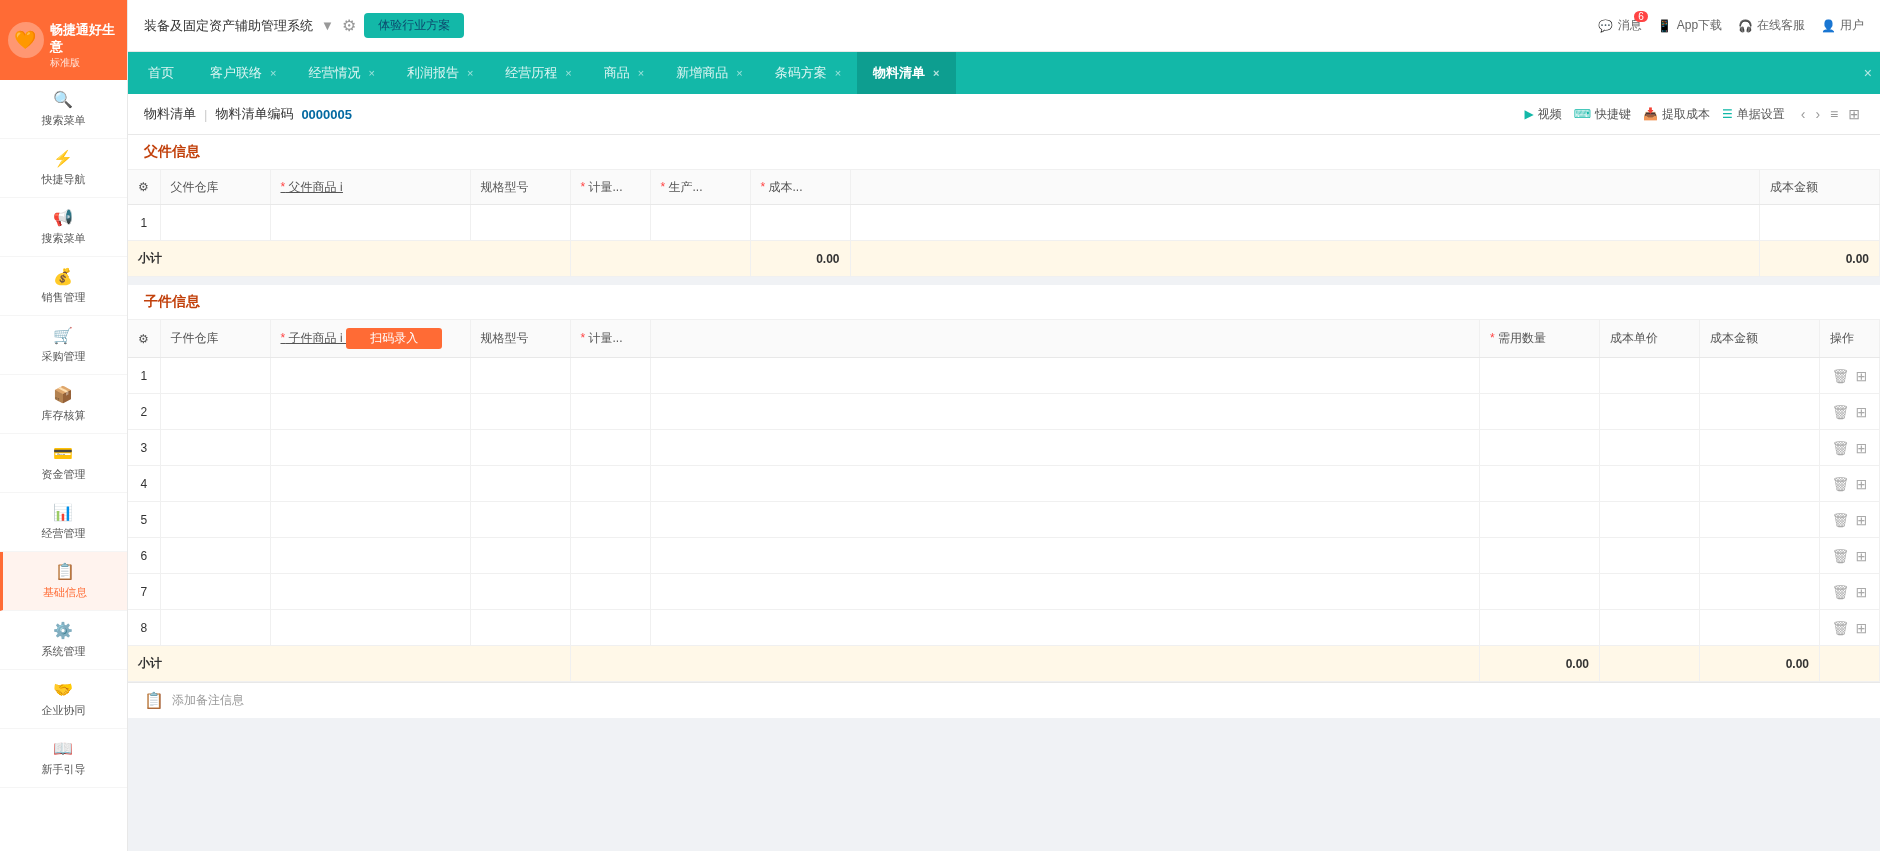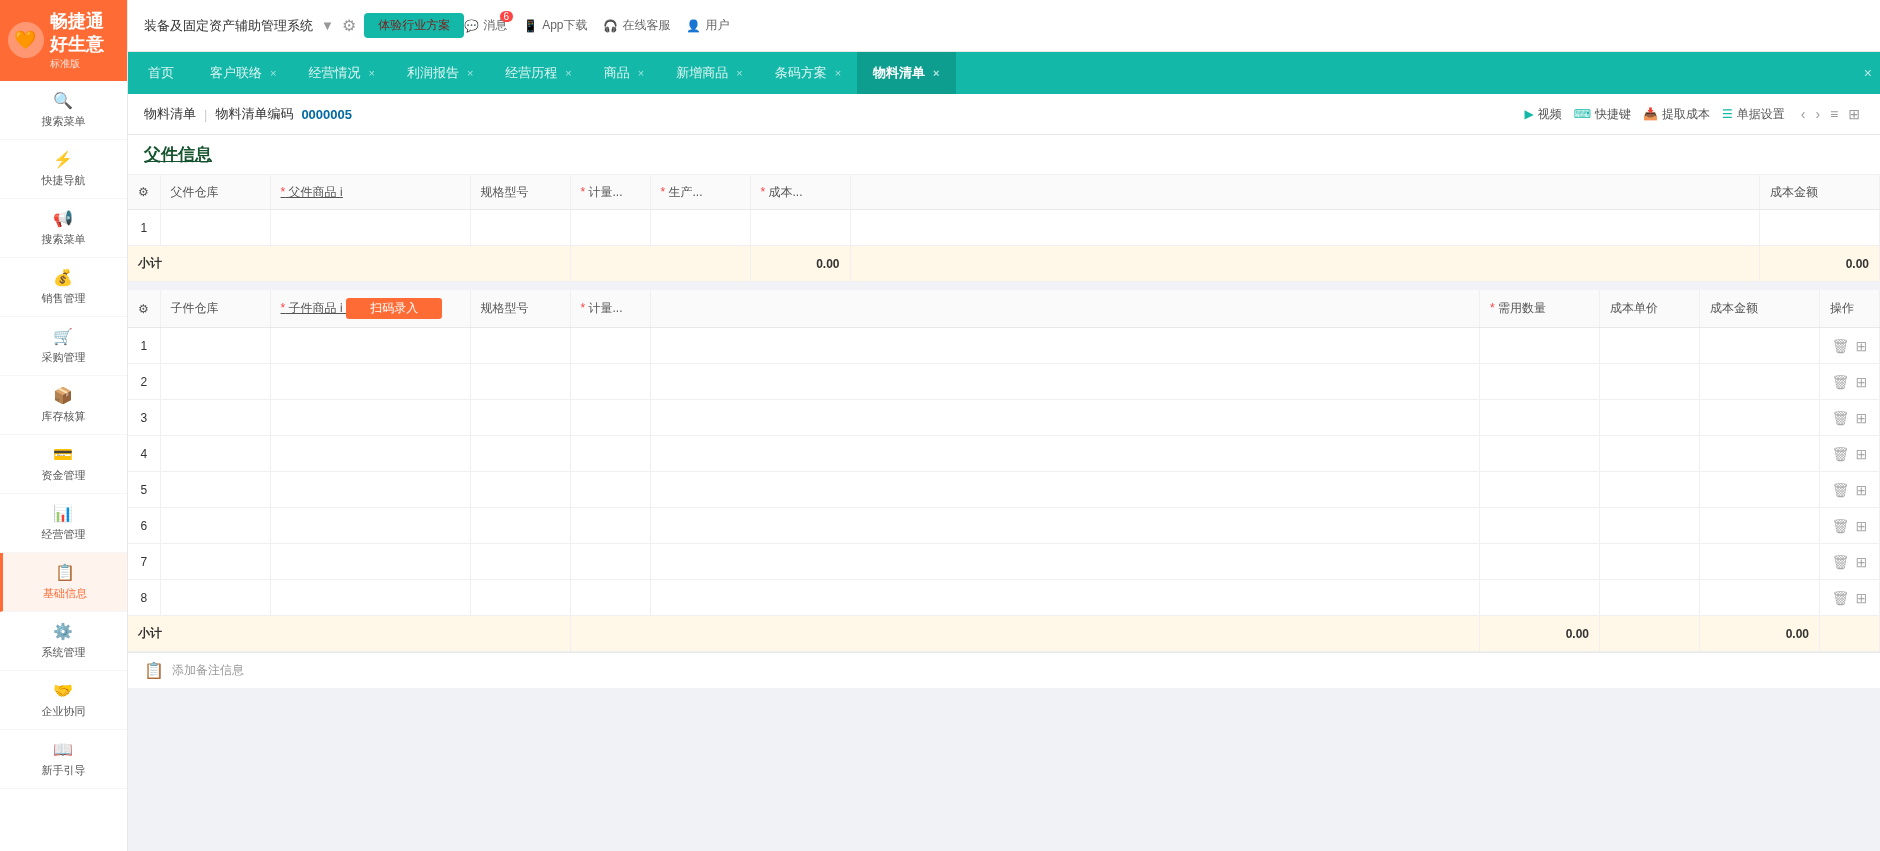--- a/index.html
+++ b/index.html
@@ -2,34 +2,34 @@
 <html><head>
   <meta charset="utf-8">
   <style>
     * { box-sizing: border-box; margin: 0; padding: 0; }
     body { font-family: "Microsoft YaHei", "PingFang SC", sans-serif; font-size: 13px; display: flex; height: 851px; overflow: hidden; background: #f0f2f5; }
 
     
     .sidebar { width: 128px; background: #fff; display: flex; flex-direction: column; border-right: 1px solid #e8e8e8; flex-shrink: 0; }
     .sidebar-logo { background: #ff6b35; color: #fff; padding: 10px 8px; display: flex; align-items: center; gap: 6px; min-height: 52px; }
     .sidebar-logo-icon { width: 36px; height: 36px; background: rgba(255,255,255,0.3); border-radius: 50%; display: flex; align-items: center; justify-content: center; font-size: 18px; flex-shrink: 0; }
-    .sidebar-logo-text { font-size: 18px; font-weight: bold; line-height: 1.3; }
+    .sidebar-logo-text { font-size: 13px; font-weight: bold; line-height: 1.3; margin-top: 12px; }
     .sidebar-logo-sub { font-size: 10px; color: rgba(255,255,255,0.8); }
     .sidebar-item { display: flex; flex-direction: column; align-items: center; padding: 10px 4px; cursor: pointer; color: #555; gap: 4px; font-size: 11px; border-bottom: 1px solid #f5f5f5; }
     .sidebar-item.active { background: #fff3ee; color: #ff6b35; border-left: 3px solid #ff6b35; }
     .sidebar-item-icon { font-size: 16px; }
 
     
     .main { flex: 1; display: flex; flex-direction: column; overflow: hidden; }
 
     
-    .top-header { background: #fff; display: flex; align-items: center; padding: 0 16px; height: 52px; border-bottom: 1px solid #e8e8e8; }
+    .top-header { background: #fff; display: flex; align-items: center; justify-content: space-between; padding: 0 16px; height: 52px; border-bottom: 1px solid #e8e8e8; }
     .top-header-left { display: flex; align-items: center; gap: 8px; }
     .system-title { font-size: 13px; color: #333; }
-    .header-btn { background: #13b8a8; color: #7f1d1d; border: none; padding: 4px 14px; border-radius: 4px; cursor: pointer; font-size: 12px; }
+    .header-btn { background: #13b8a8; color: #0c4a6e; border: none; padding: 4px 14px; border-radius: 4px; cursor: pointer; font-size: 12px; }
     .header-icons { display: flex; align-items: center; gap: 16px; color: #666; font-size: 12px; }
     .header-icon-item { display: flex; align-items: center; gap: 4px; cursor: pointer; position: relative; }
     .badge { background: #ff4444; color: #fff; border-radius: 8px; padding: 0 4px; font-size: 10px; position: absolute; top: -6px; right: -6px; }
 
     
     .nav-tabs { background: #13b8a8; display: flex; align-items: center; padding: 0; height: 42px; overflow: hidden; }
     .nav-tab { padding: 0 16px; height: 42px; display: flex; align-items: center; color: rgba(255,255,255,0.85); cursor: pointer; font-size: 13px; white-space: nowrap; gap: 4px; }
     .nav-tab.active { background: #0d9e90; color: #fff; font-weight: bold; }
     .nav-tab-close { margin-left: 4px; font-size: 11px; opacity: 0.7; }
     .nav-tab-first { padding: 4px 20px; }
@@ -40,21 +40,21 @@
     
     .breadcrumb-bar { background: #fff; padding: 10px 16px; display: flex; align-items: center; justify-content: space-between; border-bottom: 1px solid #e8e8e8; }
     .breadcrumb { display: flex; align-items: center; gap: 8px; font-size: 13px; color: #333; }
     .breadcrumb-sep { color: #ccc; }
     .breadcrumb-code { color: #0369a1; font-weight: bold; }
     .toolbar-right { display: flex; align-items: center; gap: 12px; font-size: 12px; color: #555; }
     .toolbar-btn { display: flex; align-items: center; gap: 4px; cursor: pointer; color: #555; }
 
     
     .form-section { background: #fff; margin: 0; }
-    .section-header { padding: 8px 16px; font-size: 17px; font-weight: bold; color: #14532d; border-bottom: 1px solid #f0f0f0; text-decoration: underline; }
+    .section-header { padding: 8px 16px; font-size: 14px; font-weight: bold; color: #c2410c; border-bottom: 1px solid #f0f0f0; }
 
     
     .data-table { width: 100%; border-collapse: collapse; }
     .data-table th { background: #fafafa; padding: 8px 10px; text-align: left; font-weight: normal; font-size: 12px; color: #555; border-bottom: 1px solid #e8e8e8; border-right: 1px solid #f0f0f0; white-space: nowrap; }
     .data-table th .req { color: #ff4444; }
     .data-table td { padding: 6px 10px; border-bottom: 1px solid #f0f0f0; border-right: 1px solid #f0f0f0; height: 36px; font-size: 12px; color: #333; }
     .row-num { color: #999; text-align: center; width: 30px; }
     .subtotal-row td { background: #fff8e8; font-weight: bold; }
     .subtotal-label { color: #666; margin-top: 44px; }
     .subtotal-val { color: #333; text-align: right; }
@@ -308,20 +308,23 @@
             </tr>
           </tbody>
         </table>
 
       </div>
     </div>
 
     <div class="section-divider"></div>
 
     <div class="form-section">
+      <div class="section-header">
+        <span>子件信息</span>
+      </div>
       <div class="child-table-wrap">
         <table class="data-table">
           <thead>
             <tr>
               <th class="col-settings gear-col">⚙</th>
               <th class="col-warehouse">子件仓库</th>
               <th class="col-product">
                 <span class="req">*</span> 子件商品 ℹ
                 <button class="scan-btn">扫码录入</button>
               </th>

